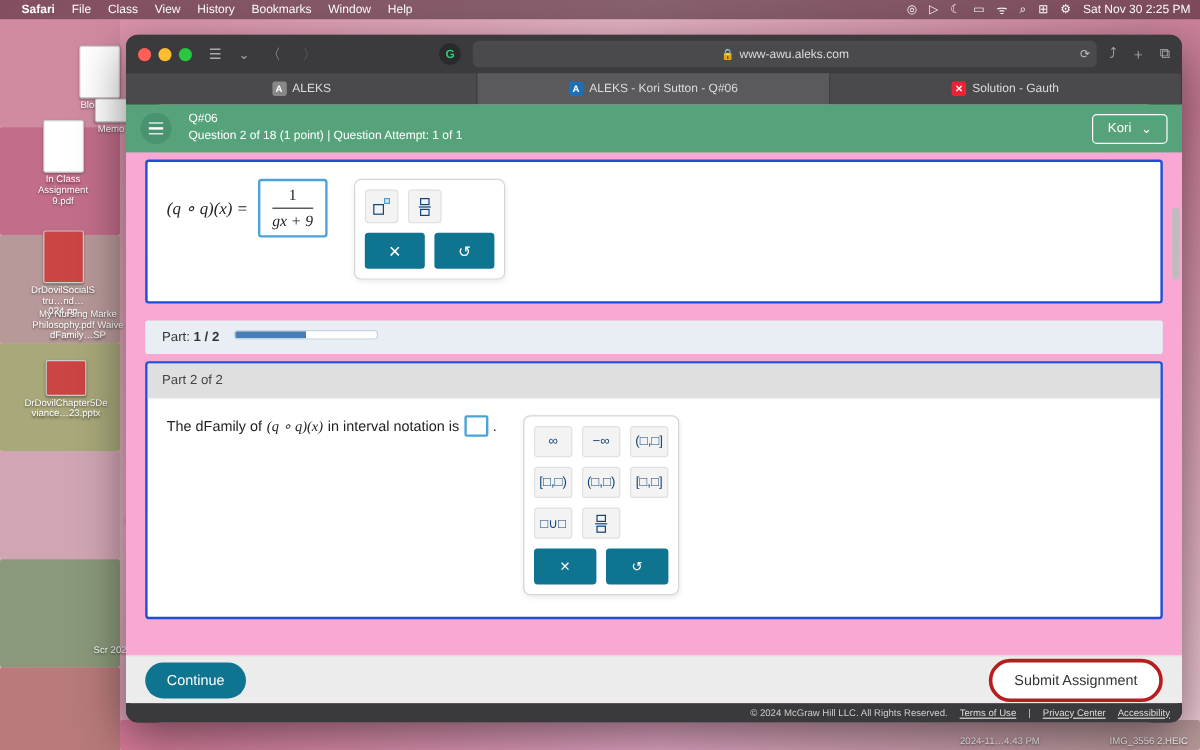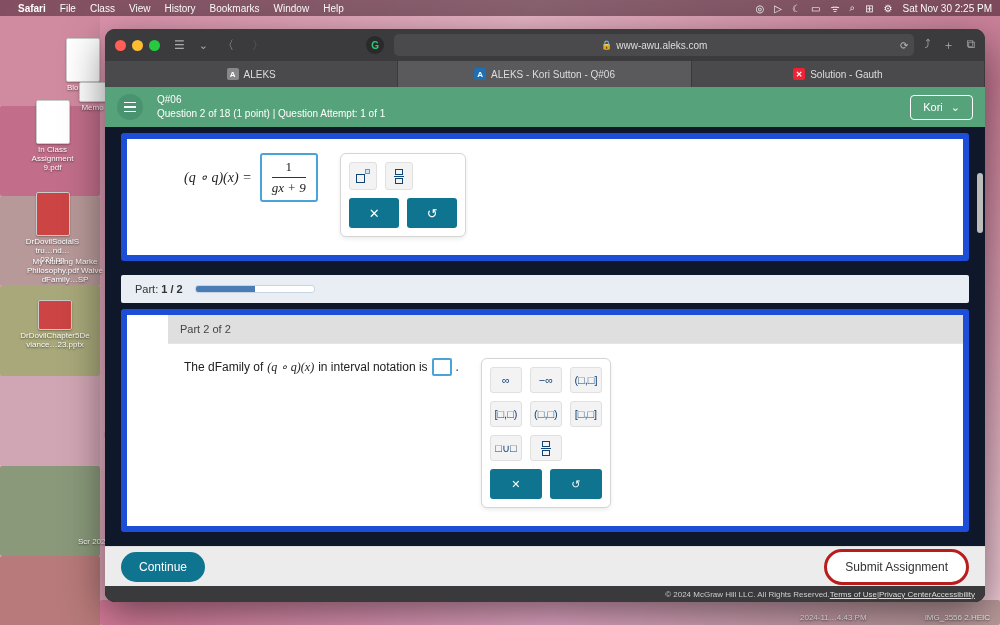--- a/index.html
+++ b/index.html
@@ -28,62 +28,62 @@
   .gbadge { width:18px;height:18px;border-radius:50%;background:#2a2a2c;color:#2ecc71;font-size:10px;display:flex;align-items:center;justify-content:center;font-weight:bold; }
   .urlbar { flex:1; height:22px; background:#4a4a4d; border-radius:5px; display:flex; align-items:center; justify-content:center; color:#ddd; font-size:10px; position:relative; }
   .urlbar .lock { margin-right:4px; font-size:9px; }
   .urlbar .reload { position:absolute; right:6px; color:#bbb; font-size:10px; }
   .sf-right { display:flex; gap:12px; color:#aaa; font-size:12px; }
   .tabstrip { height:26px; background:#4a4a4d; display:flex; }
   .tab { flex:1; display:flex; align-items:center; justify-content:center; color:#ddd; font-size:10px; gap:5px; border-right:1px solid #3a3a3d; }
   .tab.active { background:#5a5a5d; }
   .tab .favi { width:12px; height:12px; display:flex; align-items:center; justify-content:center; font-size:8px; font-weight:bold; border-radius:2px; }
   .favi.blue{background:#1f6fb2;color:#fff}.favi.red{background:#e23;color:#fff}.favi.gray{background:#888;color:#fff}
-  .page { position:absolute; top:58px; left:0; right:0; bottom:0; background:#0f172a; }
+  .page { position:absolute; top:58px; left:0; right:0; bottom:0; background:#f9a8d4;border-radius:30px; }
   
   .ahdr { height:40px; background:#56a27a; color:#fff; display:flex; align-items:center; padding:0 12px; font-size:10px; }
   .hamb { width:26px;height:26px;border-radius:50%;background:#4a9370;display:flex;flex-direction:column;align-items:center;justify-content:center;gap:3px;margin-right:14px; cursor:pointer; }
   .hamb span{display:block;width:12px;height:1.5px;background:#fff}
   .ahdr .qinfo { line-height:1.4; }
   .ahdr .spacer{flex:1}
   .userbtn { border:1px solid #fff; border-radius:4px; padding:5px 12px; font-size:11px; display:flex; align-items:center; gap:8px; cursor:pointer; }
   .esp { position:absolute; right:18px; top:46px; background:#fff; border:1px solid #ccc; border-radius:10px; padding:1px 8px; font-size:9px; color:#333; cursor:pointer; }
   .content { padding:0 16px 0 16px; height:calc(100% - 40px - 40px - 16px); overflow:auto; position:relative; }
-  .card { background:#fff; border:6px solid #1d4ed8; border-radius:3px; margin-top:6px; overflow:hidden;padding-left:41px; }
+  .card { background:#fff; border:2px solid #1d4ed8; border-radius:3px; margin-top:6px; overflow:hidden; }
   .cardbar { background:#efefef; border-bottom:1px solid #e5e5e5; padding:8px 12px; font-size:11px; color:#444; }
   .cardbar.dot2 { background:#dfdfdf; }
   .cardbody { padding:14px 16px 18px; display:flex; align-items:flex-start; gap:22px; }
   .mathrow { display:flex; align-items:center; gap:8px; font-family: ui-serif, Georgia, serif; font-size:14px; color:#222; }
   .frac { display:inline-flex; flex-direction:column; align-items:center; border:2px solid #4aa3d9; border-radius:3px; padding:4px 10px; background:#fff; }
   .frac .num{border-bottom:1px solid #333;padding:0 14px 2px;font-size:13px}
   .frac .den{padding-top:2px;font-size:13px;font-style:italic}
   .pal { border:1px solid #d5d5d5; border-radius:6px; padding:8px; box-shadow:0 2px 4px rgba(0,0,0,.08); background:#fff; }
   .palrow { display:flex; gap:8px; margin-bottom:8px; }
   .palbtn { width:28px; height:28px; background:#f3f3f3; border:1px solid #e0e0e0; border-radius:3px; display:flex; align-items:center; justify-content:center; font-size:11px; color:#147; cursor:pointer; }
   .palbtn.wide { width:50px; height:30px; background:#0e7490; color:#fff; border:none; font-size:13px; }
   .mini-sup { position:relative; width:14px; height:14px; }
   .mini-sup .base{position:absolute;left:0;bottom:0;width:9px;height:9px;border:1px solid #147}
   .mini-sup .sup{position:absolute;right:0;top:0;width:5px;height:5px;border:1px solid #4aa3d9;background:#cfe8f7}
   .mini-frac{display:flex;flex-direction:column;align-items:center;gap:1px}
   .mini-frac div{width:8px;height:6px;border:1px solid #147}
   .mini-frac hr{width:10px;border:none;border-top:1px solid #147}
   
-  .partbar { background:#e8eef3; padding:8px 14px; font-size:11px; color:#333; display:flex; align-items:center; gap:12px; margin-top:14px; border-radius:2px; }
+  .partbar { background:#e8eef3; padding:8px 14px; font-size:11px; color:#333; display:flex; gap:12px; margin-top:14px; border-radius:2px; }
   .progress { width:120px; height:8px; background:#fff; border:1px solid #c8d4e0; border-radius:3px; overflow:hidden; }
   .progress .fill{height:100%;background:#4a7db5;width:50%}
   
   .qtext { font-size:12px; color:#222; display:flex; align-items:center; gap:4px; }
   .inputbox { width:20px; height:18px; border:2px solid #4aa3d9; border-radius:2px; display:inline-block; background:#fff; }
   .pal2 .palbtn{width:32px;height:26px;font-size:11px}
   .pal2 .palbtn.wide{width:52px;height:30px}
   
   .footer { position:absolute; left:0; right:0; bottom:16px; height:40px; background:#ececec; border-top:1px solid #ddd; display:flex; align-items:center; padding:0 16px; }
   .continue { background:#0e7490; color:#fff; border:none; border-radius:20px; padding:8px 18px; font-size:12px; cursor:pointer; }
   .submit { margin-left:auto; background:#fff; color:#333; border:3px solid #b91c1c; border-radius:20px; padding:8px 18px; font-size:12px; cursor:pointer; }
-  .copy { position:absolute; left:0; right:0; bottom:0; height:16px; background:#3a3a3c; color:#ccc; font-size:8px; display:flex; align-items:center; justify-content:flex-end; padding:0 10px; }
+  .copy { position:absolute; left:0; right:0; bottom:0; height:16px; background:#3a3a3c; color:#ccc; font-size:8px; display:flex; align-items:center; justify-content:flex-end; padding:0 10px; gap:10px; }
   .copy a{color:#ddd;text-decoration:underline;cursor:pointer}
   .scrollbar { position:absolute; right:2px; top:46px; width:6px; height:60px; background:#bdbdbd; border-radius:3px; }
   .bottomlabel { position:absolute; color:#fff; font-size:8px; text-shadow:0 1px 2px rgba(0,0,0,.6); }
 </style>
 </head>
 <body>
 
 <div class="desktop">
   <div class="bgcell" style="left:0;top:16px;width:100px;height:90px;background:#e89ab3"></div>
   <div class="bgcell" style="left:0;top:106px;width:100px;height:90px;background:#d87a9a"></div>

